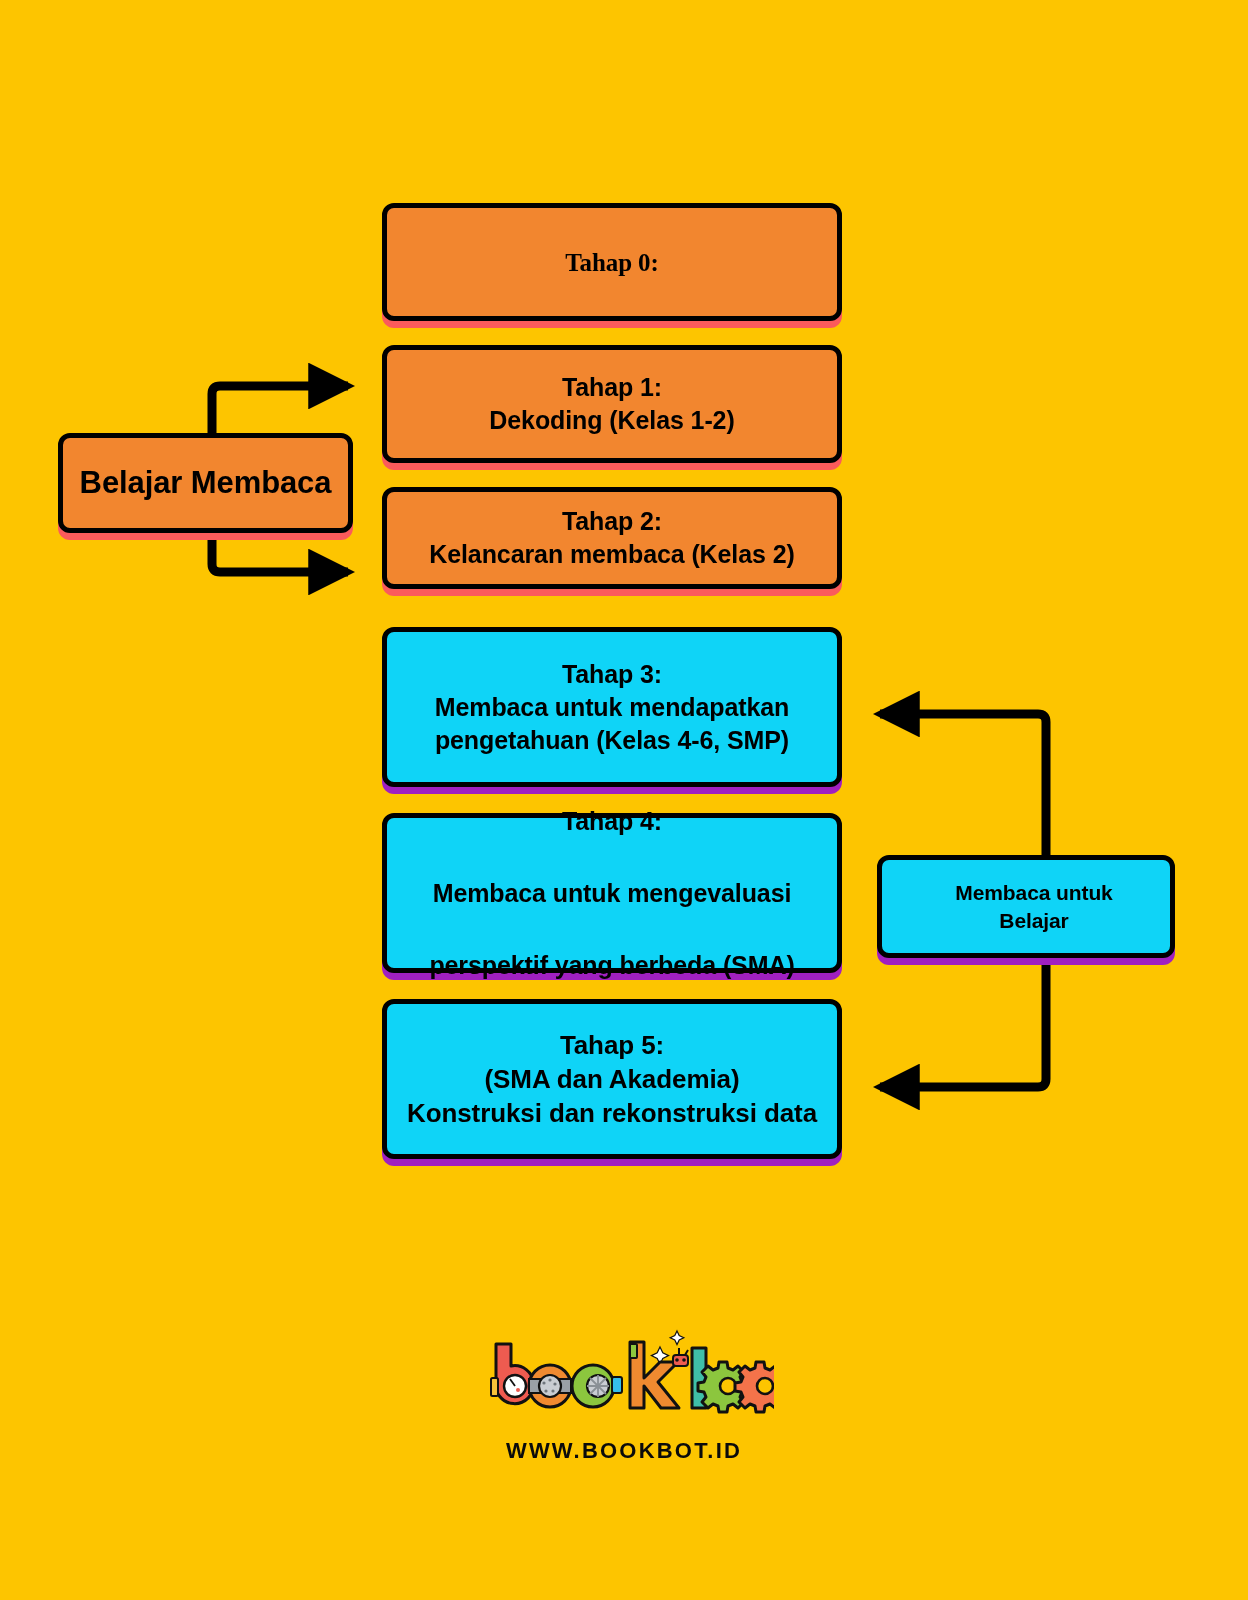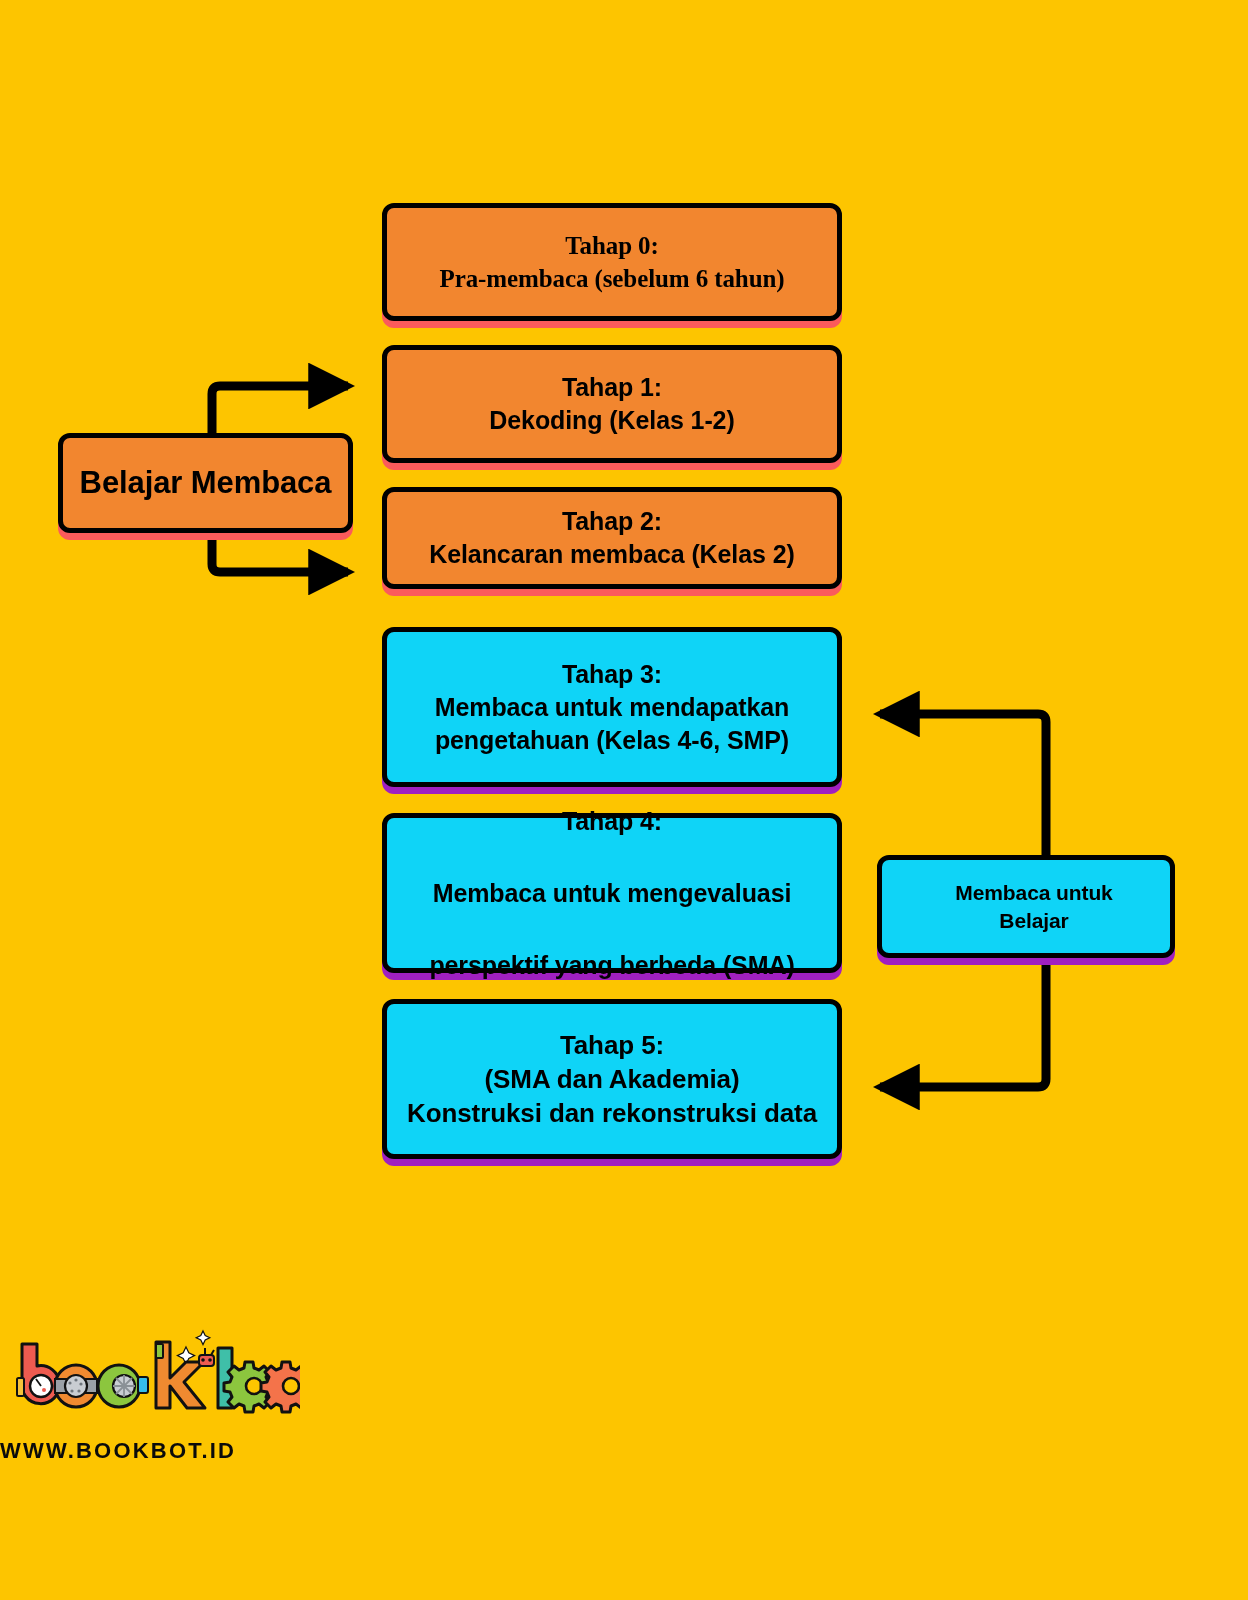--- a/index.html
+++ b/index.html
@@ -75,21 +75,21 @@
 
   
   #logo-block {
     position: absolute;
     left: 0;
     top: 1322px;
     width: 1248px;
     z-index: 3;
     display: flex;
     flex-direction: column;
-    align-items: flex-start;
+    align-items: center;
   }
 
   #logo-mark { display: block; }
 
   #logo-url {
     margin-top: 16px;
     font-size: 22px;
     font-weight: 700;
     letter-spacing: 2.2px;
     color: #0B0B0B;
@@ -118,21 +118,20 @@
 
     <path d="M 1046 915 L 1046 1079 Q 1046 1087 1038 1087 L 880 1087" fill="none" stroke="#000" stroke-width="9" stroke-linecap="butt" marker-end="url(#arrow-left)"></path>
   </svg>
 
   <div class="node orange" id="learn-to-read">
     <span class="line">Belajar Membaca</span>
   </div>
 
   <div class="node orange" id="stage-0">
     <span class="line">Tahap 0:</span>
-    <span class="line">Pra-membaca (sebelum 6 tahun)</span>
   </div>
 
   <div class="node orange" id="stage-1">
     <span class="line">Tahap 1:</span>
     <span class="line">Dekoding (Kelas 1-2)</span>
   </div>
 
   <div class="node orange" id="stage-2">
     <span class="line">Tahap 2:</span>
     <span class="line">Kelancaran membaca (Kelas 2)</span>

